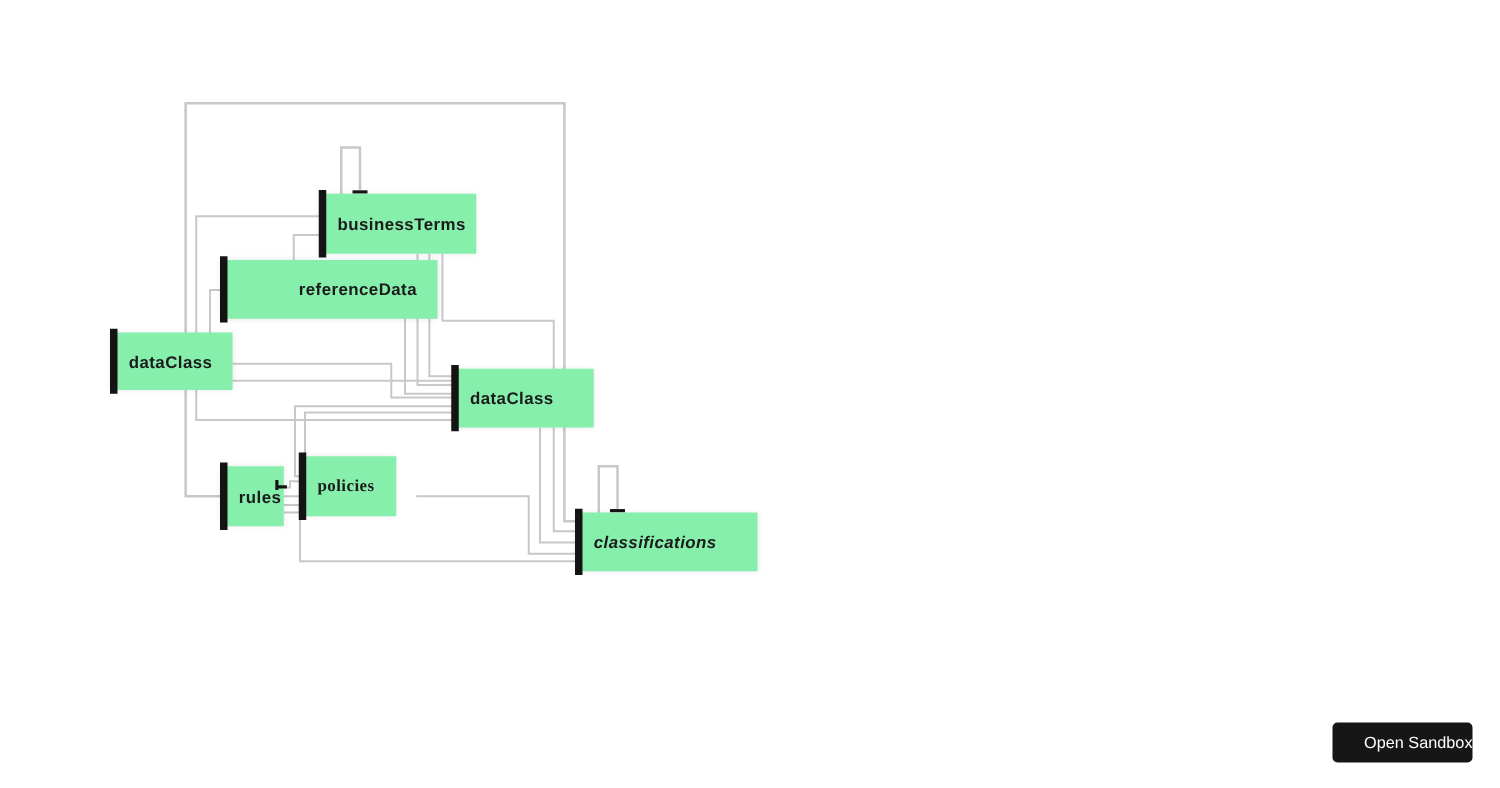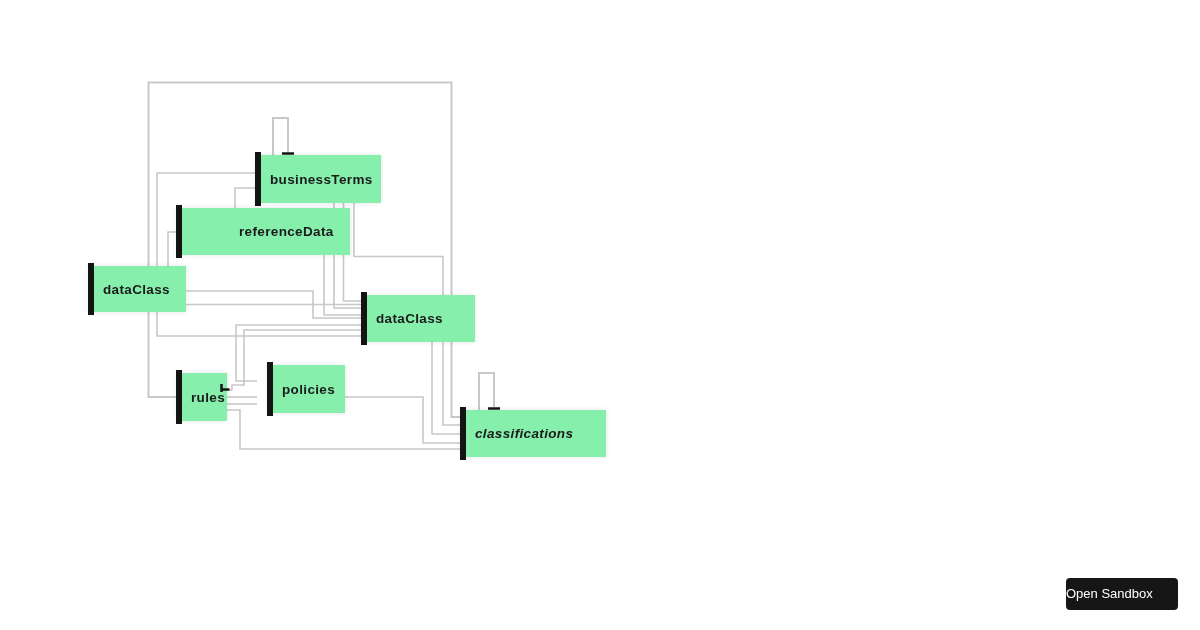--- a/index.html
+++ b/index.html
@@ -51,21 +51,21 @@
     top: 578px;
     width: 112px;
     height: 32px;
     background: #161616;
     color: #ffffff;
     border: none;
     border-radius: 4px;
     font-family: "Liberation Sans", sans-serif;
     font-size: 13px;
     line-height: 32px;
-    text-align: left;
+    text-align: right;
     padding: 0;
     cursor: pointer;
     z-index: 5;
   }
 </style>
 </head>
 <body>
 
 <div id="canvas">
   <svg class="layer" id="links-layer" width="1200" height="630">
@@ -104,21 +104,21 @@
         <span class="label">dataClass</span>
       </div>
       <div class="node" style="left: 362px; top: 295px; width: 113px; height: 47px;">
         <span class="bar" style="top: -3px; height: 53px;"></span>
         <span class="label">dataClass</span>
       </div>
       <div class="node" style="left: 177px; top: 373px; width: 50px; height: 48px;">
         <span class="bar" style="top: -3px; height: 54px;"></span>
         <span class="label">rules</span>
       </div>
-      <div class="node" style="left: 268px; top: 365px; width: 77px; height: 48px;">
+      <div class="node" style="left: 240px; top: 365px; width: 77px; height: 48px; font-family: Liberation Serif, serif;">
         <span class="bar" style="top: -3px; height: 54px;"></span>
         <span class="label">policies</span>
       </div>
       <div class="node" style="left: 461px; top: 410px; width: 145px; height: 47px; font-style: italic;">
         <span class="bar" style="top: -3px; height: 53px;"></span>
         <span class="label">classifications</span>
       </div>
     </div>
   <svg class="layer" id="markers-layer" width="1200" height="630" style="z-index:3">
       <path d="M282,153.5 L294,153.5" fill="none" stroke="#141414" stroke-width="2.5"></path>

